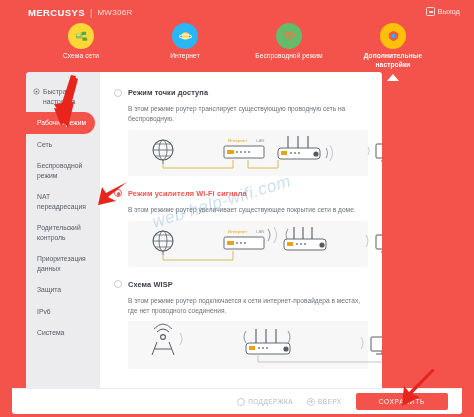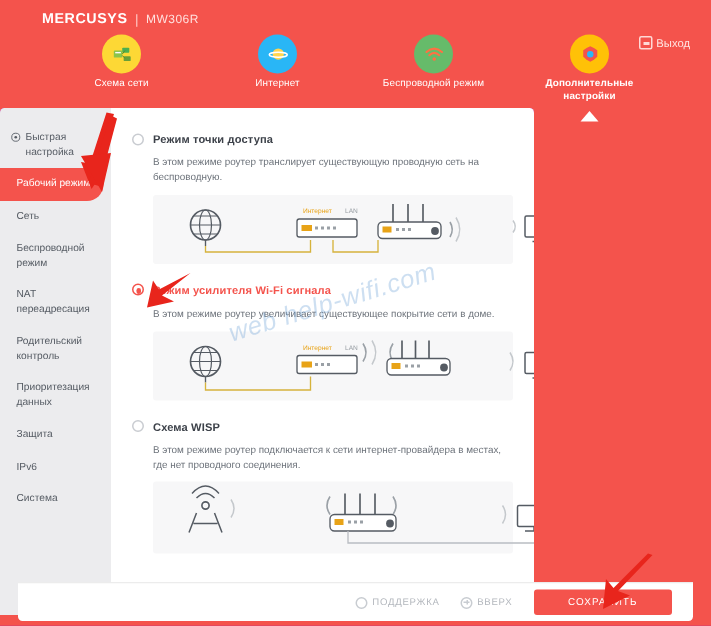--- a/index.html
+++ b/index.html
@@ -26,21 +26,21 @@
     display: flex; align-items: center; gap: 5px;
   }
   .brand-logo {
     color: #ffffff; font-size: 9.5px; font-weight: bold;
     letter-spacing: 0.4px;
   }
   .brand-sep { color: #ffc9c6; font-size: 9px; }
   .brand-model { color: #ffe0de; font-size: 8px; letter-spacing: 0.3px; }
 
   .logout {
-    position: absolute; top: 24px; right: 14px;
+    position: absolute; top: 7px; right: 14px;
     display: flex; align-items: center; gap: 3px;
     cursor: pointer;
   }
   .logout-icon {
     width: 9px; height: 9px;
     border: 1.2px solid #ffd9d6; border-radius: 1.5px;
     position: relative;
   }
   .logout-icon::after {
     content: ""; position: absolute;
@@ -78,21 +78,21 @@
     position: absolute; bottom: -11px; left: 50%;
     transform: translateX(-50%);
     width: 0; height: 0;
     border-left: 6px solid transparent;
     border-right: 6px solid transparent;
     border-bottom: 7px solid #ffffff;
   }
 
   
   .card {
-    position: absolute; top: 72px; left: 0;
+    position: absolute; top: 72px; left: 26px;
     width: 356px; height: 338px;
     background: #a21caf;
     border-radius: 3px 3px 0 0;
     overflow: hidden;
     display: flex;
   }
 
   
   .sidebar {
     width: 74px; min-width: 74px; height: 100%;

